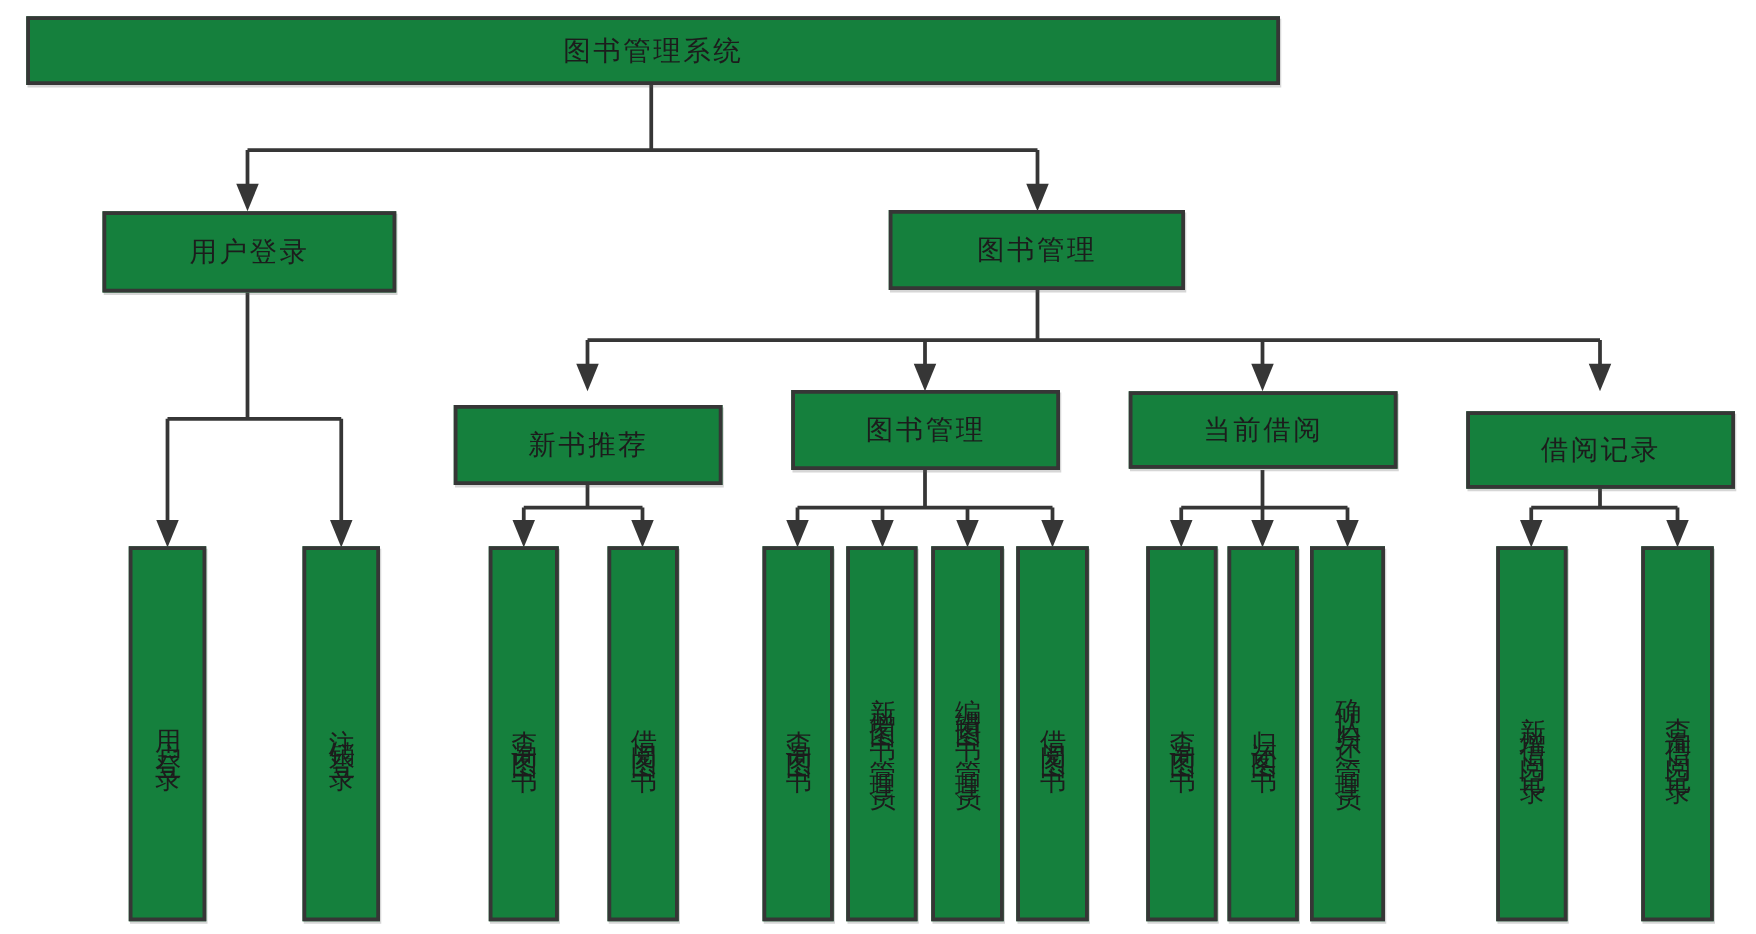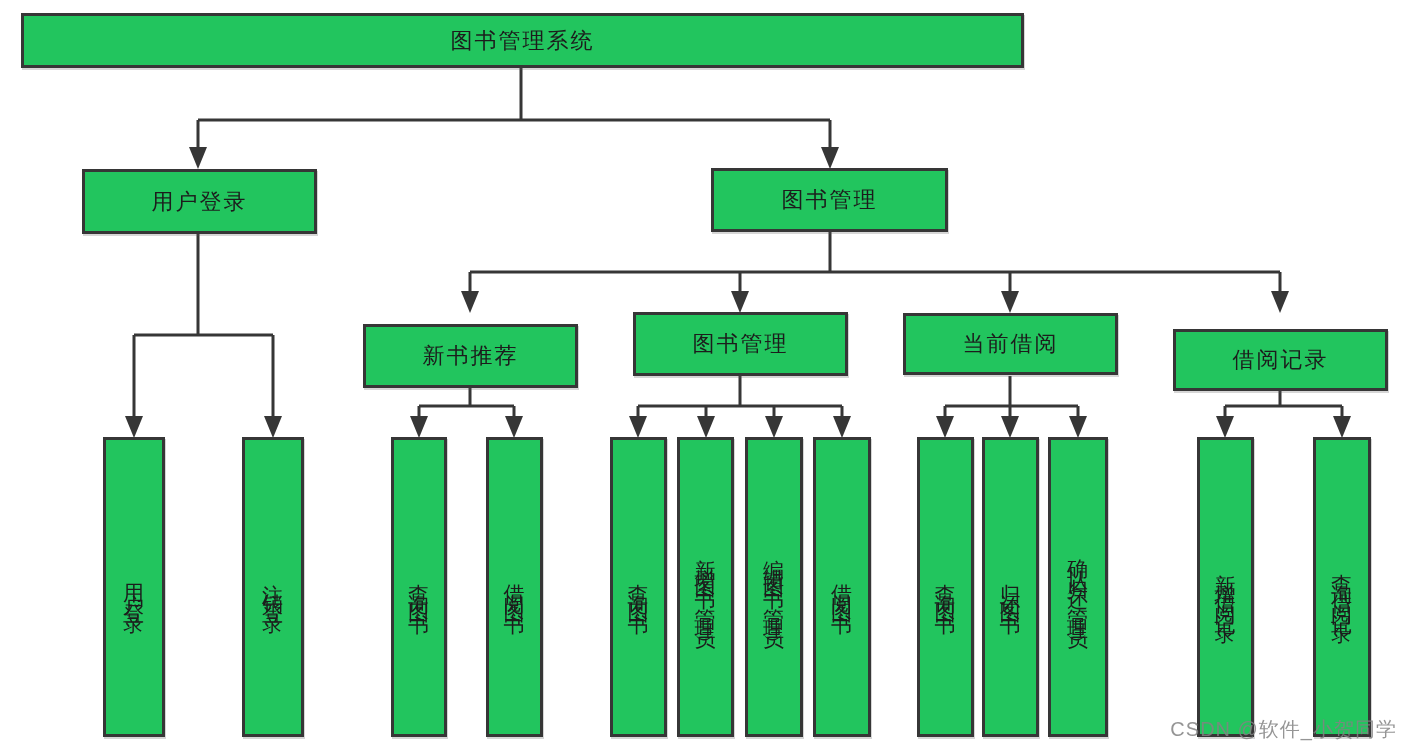--- a/index.html
+++ b/index.html
@@ -17,21 +17,21 @@
   }
   #connectors {
     position: absolute;
     left: 0; top: 0;
     width: 1405px; height: 747px;
     z-index: 1;
   }
   .node {
     position: absolute;
     box-sizing: border-box;
-    background: #22c55e;
+    background: #15803d;
     border: 3px solid #363636;
     box-shadow: 1px 2px 0 rgba(90,90,90,0.25);
     display: flex;
     align-items: center;
     justify-content: center;
     color: #1c1c1c;
     font-size: 22px;
     letter-spacing: 2px;
     z-index: 2;
     white-space: nowrap;
@@ -141,15 +141,14 @@
     <span class="vtext">确认归还（管理员）</span>
   </div>
 
   <div class="node leaf" style="left:1197px; top:437px; width:57px; height:300px;">
     <span class="vtext">新增借阅记录</span>
   </div>
   <div class="node leaf" style="left:1313px; top:437px; width:58px; height:300px;">
     <span class="vtext">查询借阅记录</span>
   </div>
 
-  <div class="watermark">CSDN @软件_小贺同学</div>
 
 </div>
 
 </body></html>

